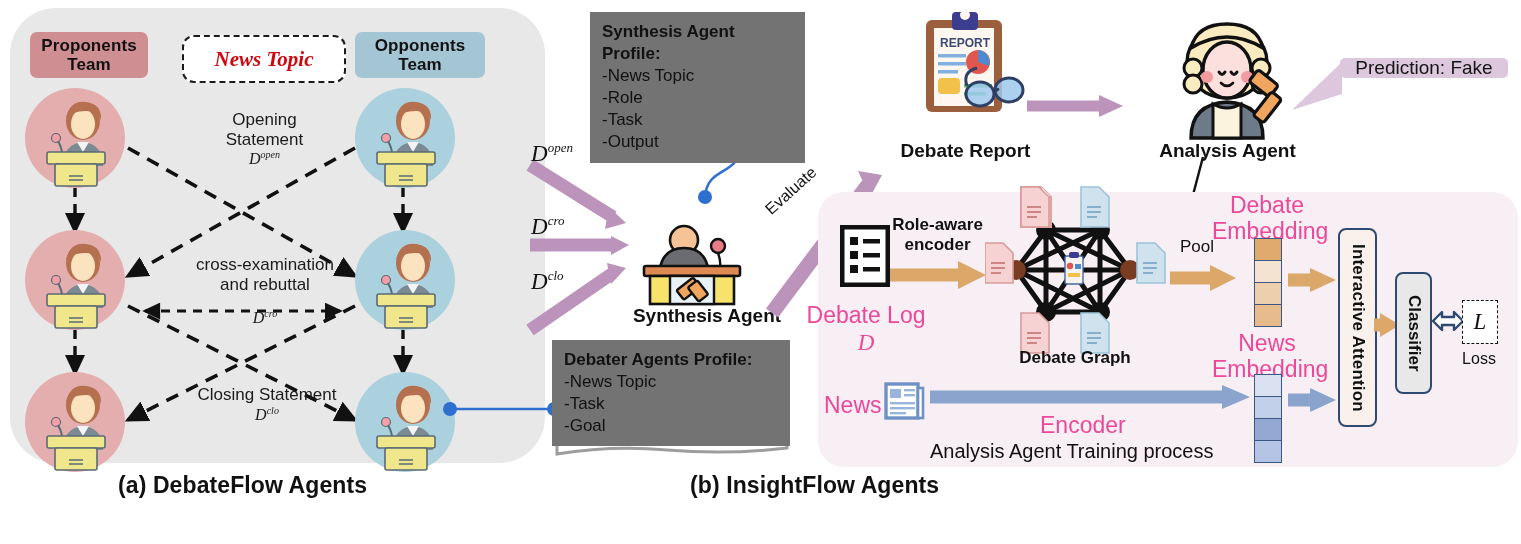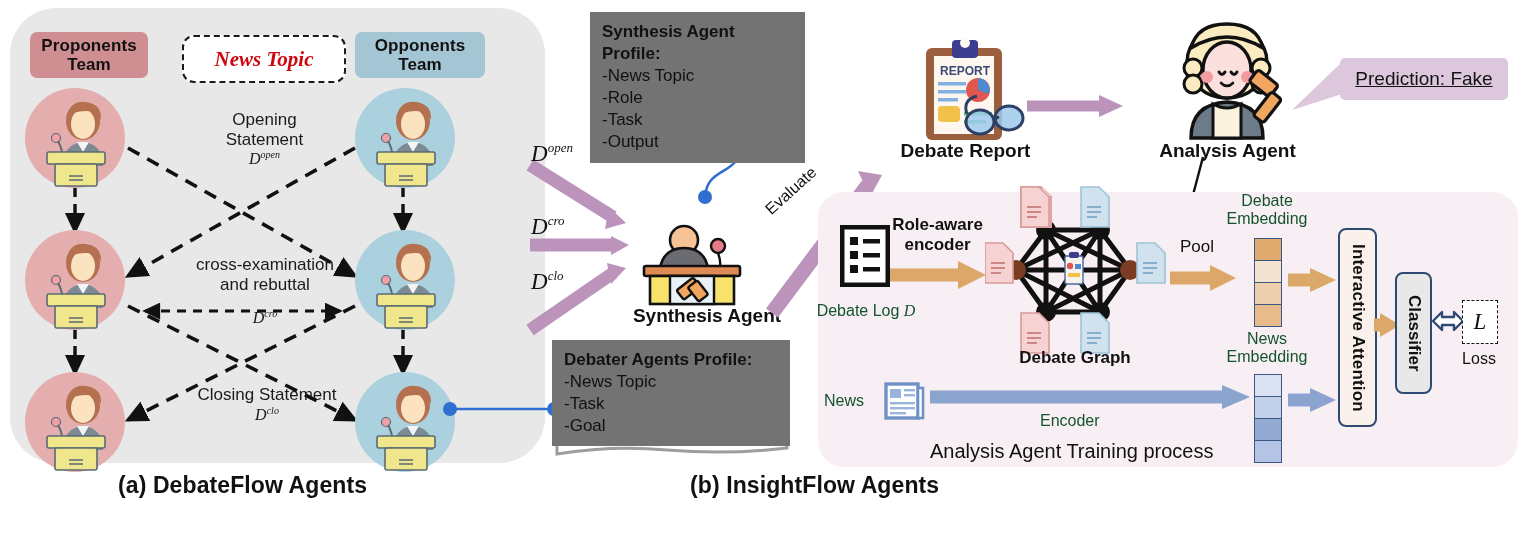--- a/index.html
+++ b/index.html
@@ -40,27 +40,27 @@
   
   #synthesis-label{left:612px;top:305px;width:190px;font-weight:bold;font-size:19px;text-align:center;}
   #evaluate-label{left:762px;top:205px;font-size:16px;transform:rotate(-42deg);transform-origin:left top;}
 
   .dsym{font-family:"Liberation Serif",serif;font-style:italic;font-size:23px;}
   .dsym sup{font-size:13px;}
 
   
   #debate-report-label{left:878px;top:140px;width:175px;text-align:center;font-weight:bold;font-size:19px;}
   #analysis-agent-label{left:1140px;top:140px;width:175px;text-align:center;font-weight:bold;font-size:19px;}
-  #prediction-bubble{left:1340px;top:58px;width:168px;height:42px;background:#dcc7dc;border-radius:5px;
-      font-size:19px;color:#141414;text-decoration:underline;}
+  #prediction-bubble{left:1340px;top:58px;width:168px;height:20px;background:#dcc7dc;border-radius:5px;
+      font-size:19px;color:#141414;}
 
   
   #training-panel{left:818px;top:192px;width:700px;height:275px;background:#f7eff4;border-radius:26px;}
   #training-caption{left:930px;top:440px;font-weight:normal;font-size:20px;}
-  .tlabel{font-size:16px;color:#14532d;}
+  .tlabel{font-size:23px;color:#ec4899;}
   .tlabel-b{font-size:17px;font-weight:bold;color:#111;text-align:center;line-height:1.18;}
 
   .vblock{border:1.6px solid #3b5884;width:26px;}
   .vblock div{height:21px;border-bottom:1.6px solid #3b5884;}
   .vblock div:last-child{border-bottom:none;}
 
   #interactive-attention{left:1338px;top:228px;width:35px;height:195px;background:#fbf1ec;
       border:2px solid #2e4a72;border-radius:8px;}
   #interactive-attention span{writing-mode:vertical-rl;font-weight:bold;font-size:17px;letter-spacing:.2px;}
   #classifier-box{left:1395px;top:272px;width:33px;height:118px;background:#e8e8e8;
@@ -308,21 +308,21 @@
 </div>
 
 <svg class="abs" style="left:442px;top:395px;" width="125" height="30">
   <path d="M8,14 L112,14" stroke="#2f6fd0" stroke-width="2.6" fill="none"></path>
   <circle cx="8" cy="14" r="7" fill="#2f6fd0"></circle>
   <circle cx="112" cy="14" r="7" fill="#2f6fd0"></circle>
 </svg>
 
 <div class="abs caption" style="left:690px;top:472px;">(b) InsightFlow Agents</div>
 
-<div class="abs" style="left:910px;top:32px;text-align:center;">
+<div class="abs" style="left:910px;top:4px;text-align:center;">
   <svg width="120" height="115" viewBox="0 0 120 115">
     <rect x="16" y="16" width="76" height="92" rx="6" fill="#9b5f3e"></rect>
     <rect x="24" y="24" width="60" height="78" fill="#fdf7f0"></rect>
     <rect x="42" y="8" width="26" height="18" rx="4" fill="#3c3d8f"></rect>
     <circle cx="55" cy="11" r="5" fill="#fdf7f0"></circle>
     <text x="30" y="43" font-family="Liberation Sans, sans-serif" font-size="12" font-weight="bold" fill="#3a4a73">REPORT</text>
     <circle cx="68" cy="58" r="12" fill="#e0574f"></circle>
     <path d="M68,58 L68,46 A12,12 0 0,1 79,62 Z" fill="#4d8ad0"></path>
     <rect x="28" y="50" width="28" height="3.5" fill="#7fb0e0"></rect>
     <rect x="28" y="58" width="28" height="3.5" fill="#7fb0e0"></rect>

